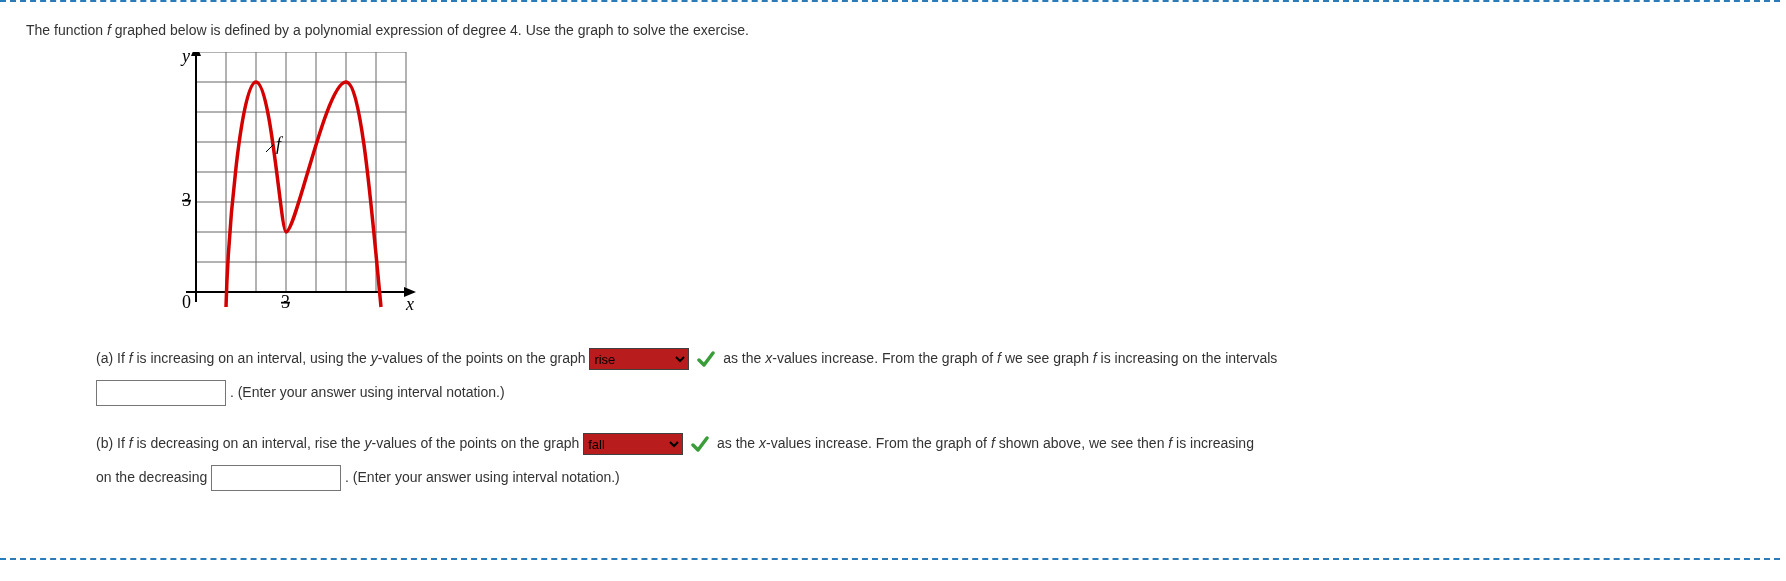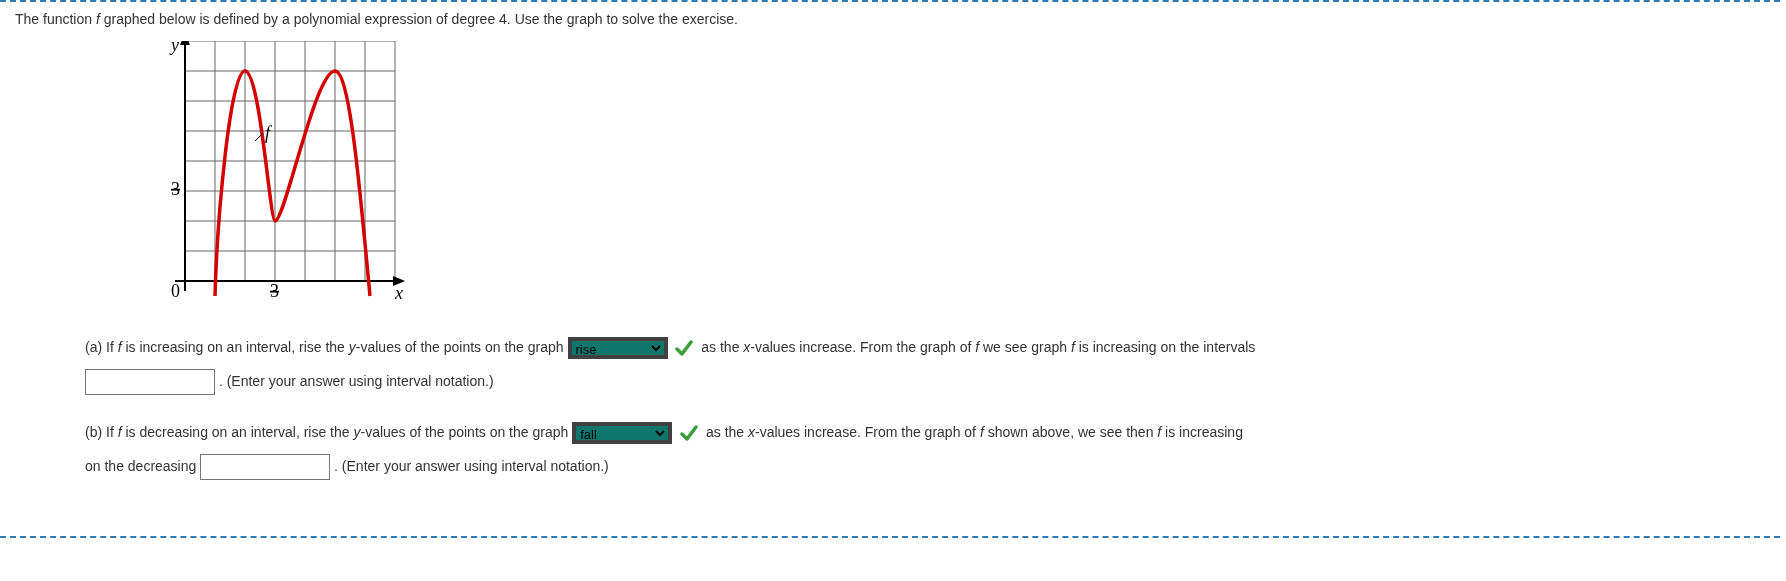--- a/index.html
+++ b/index.html
@@ -8,43 +8,43 @@
     font-family: Verdana, Geneva, sans-serif;
     font-size: 14px;
     color: #333;
     background: #fff;
   }
   .outer {
     width: 1780px;
     border: 2px dashed #2b7bb9;
     border-left: none;
     border-right: none;
-    padding: 5px;
+    padding: 16px;
   }
   .problem-statement {
     padding: 4px 10px 4px 10px;
   }
   .graph-section {
     padding: 10px 0 20px 130px;
   }
   .questions {
     padding: 0 0 30px 80px;
   }
   .q-line {
     line-height: 2.4;
     margin-bottom: 18px;
   }
   .italic { font-style: italic; }
   select.answer-select {
     font-family: Arial, sans-serif;
     font-size: 13px;
     width: 100px;
     height: 22px;
-    border: 4px solid #404040;
-    background: #0f766e;
+    border: 1px solid #404040;
+    background: #b91c1c;
     vertical-align: middle;
   }
   input.answer-input {
     font-family: inherit;
     font-size: 14px;
     width: 130px;
     height: 26px;
     border: 1px solid #767676;
     vertical-align: middle;
     padding: 2px 4px;
@@ -108,21 +108,21 @@
                C 215 30, 225 150, 235 255" stroke="#d40000" stroke-width="3.5" fill="none"></path>
 
       <text x="130" y="98" font-family="serif" font-style="italic" font-size="18">f</text>
       <line x1="120" y1="100" x2="128" y2="92" stroke="#000" stroke-width="1"></line>
     </svg>
   </div>
 
   <div class="questions">
 
     <div class="q-line">
-      <span>(a) If </span><span class="italic">f</span><span> is increasing on an interval, rise the </span><span class="italic">y</span><span>-values of the points on the graph </span>
+      <span>(a) If </span><span class="italic">f</span><span> is increasing on an interval, using the </span><span class="italic">y</span><span>-values of the points on the graph </span>
       <select class="answer-select">
         <option>rise</option>
       </select>
       <span class="check-icon">
         <svg width="18" height="18" viewBox="0 0 18 18">
             <path d="M2 10 L7 15 L16 3" stroke="#3a9d3a" stroke-width="3.5" fill="none" stroke-linecap="round" stroke-linejoin="round"></path>
           </svg>
       </span>
       <span> as the </span><span class="italic">x</span><span>-values increase. From the graph of </span><span class="italic">f</span><span> we see graph </span><span class="italic">f</span><span> is increasing on the intervals</span>
       <br>

